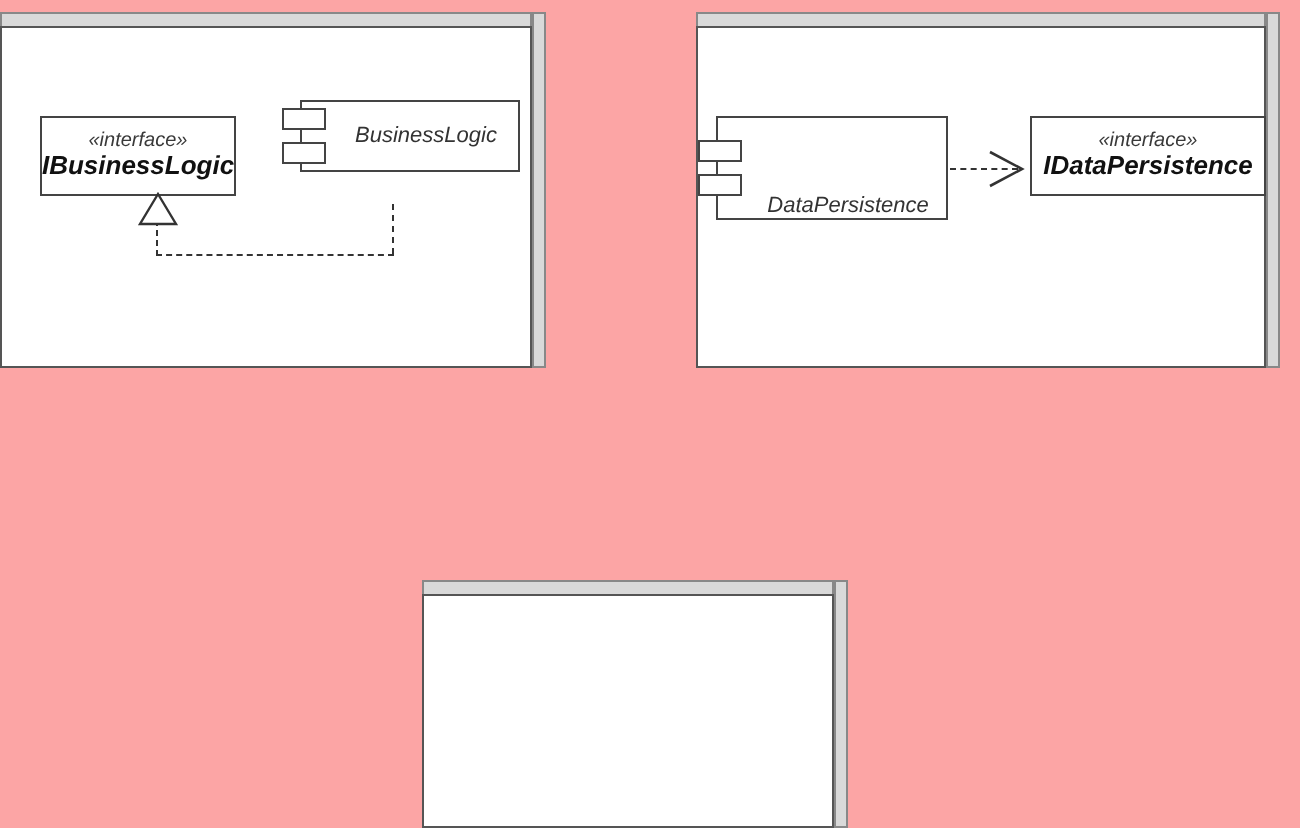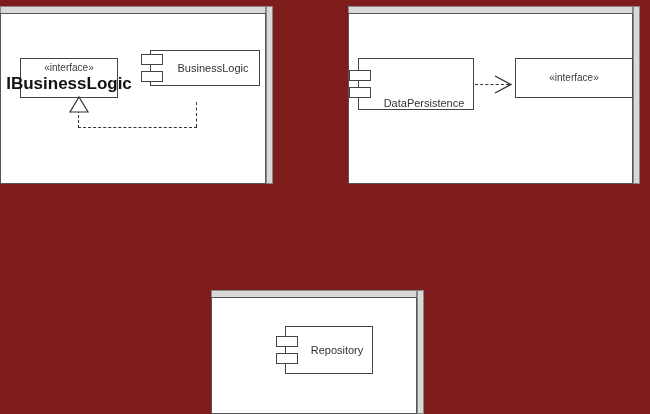--- a/index.html
+++ b/index.html
@@ -4,23 +4,24 @@
 <style>
   html, body {
     margin: 0;
     padding: 0;
     background: #000000;
   }
   #canvas {
     position: relative;
     width: 650px;
     height: 414px;
-    background: #7f1d1d;
+    background: #fca5a5;
     overflow: hidden;
     font-family: "Liberation Sans", sans-serif;
+    font-style: italic;
   }
 
   
   .package {
     position: absolute;
     background: #ffffff;
     border: 1px solid #555555;
     box-sizing: border-box;
   }
   
@@ -51,21 +52,21 @@
     align-items: center;
     justify-content: center;
     line-height: 1.15;
   }
   .iface-stereo {
     font-size: 10px;
     color: #3a3a3a;
     white-space: nowrap;
   }
   .iface-name {
-    font-size: 17px;
+    font-size: 13px;
     font-weight: bold;
     color: #111111;
     white-space: nowrap;
     text-align: center;
   }
 
   
   .component {
     position: absolute;
     background: #ffffff;
@@ -159,27 +160,21 @@
     <span class="component-label">DataPersistence</span>
   </div>
 
   <div class="dash-h" style="left:475px; top:84px; width:34px;"></div>
   <svg class="conn-svg" style="left:493px; top:74px;" width="22" height="22" viewBox="0 0 22 22">
     <polyline points="2,2 18,10.5 2,19" fill="none" stroke="#333333" stroke-width="1.3"></polyline>
   </svg>
 
   <div class="iface" style="left:515px; top:58px; width:118px; height:40px;">
     <div class="iface-stereo">«interface»</div>
+    <div class="iface-name">IDataPersistence</div>
   </div>
 
   <div class="pkg-top" style="left:211px; top:290px; width:206px; height:7px;"></div>
   <div class="pkg-side" style="left:417px; top:290px; width:7px; height:124px;"></div>
   <div class="package" style="left:211px; top:297px; width:206px; height:117px;"></div>
 
-  <div class="component" style="left:285px; top:326px; width:88px; height:48px;">
-    <span class="comp-icon">
-      <span class="tab tab-top"></span>
-      <span class="tab tab-bottom"></span>
-    </span>
-    <span class="component-label">Repository</span>
-  </div>
 
 </div>
 
 </body></html>

